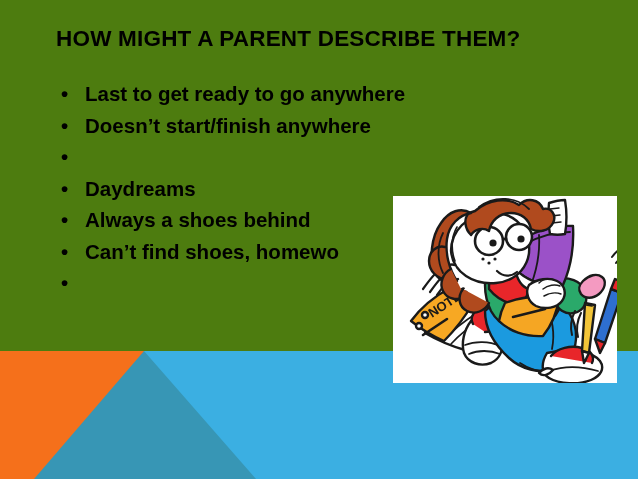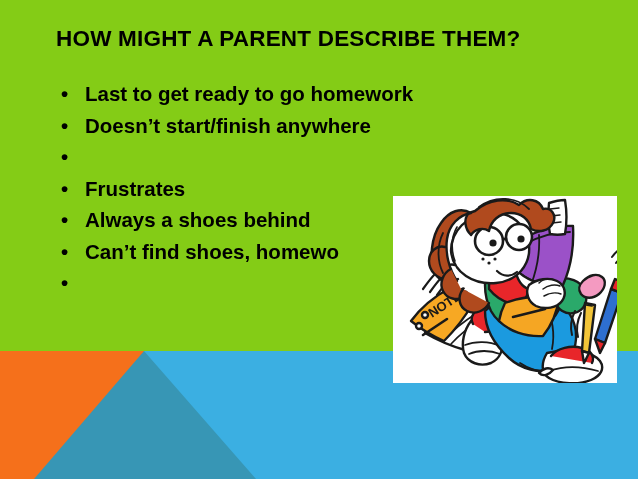--- a/index.html
+++ b/index.html
@@ -107,39 +107,39 @@
     position: absolute;
     left: -14px;
     top: -3px;
     width: 252px;
     height: 198px;
   }
 </style>
 </head>
 <body>
 
-<div id="slide" style="background: #84cc16;">
+<div id="slide" style="background: #4d7c0f;">
 
   <div id="slide-title" style="color: rgb(0, 0, 0);">HOW MIGHT A PARENT DESCRIBE THEM?</div>
 
   <ul id="bullet-list" style="color: rgb(0, 0, 0);">
     <li>
       <span class="bullet-dot">•</span>
-      <span>Last to get ready to go homework</span>
+      <span>Last to get ready to go anywhere</span>
     </li>
     <li>
       <span class="bullet-dot">•</span>
       <span>Doesn’t start/finish anywhere</span>
     </li>
     <li>
       <span class="bullet-dot">•</span>
     </li>
     <li>
       <span class="bullet-dot">•</span>
-      <span>Frustrates</span>
+      <span>Daydreams</span>
     </li>
     <li>
       <span class="bullet-dot">•</span>
       <span>Always a shoes behind</span>
     </li>
     <li>
       <span class="bullet-dot">•</span>
       <span>Can’t find shoes, homewo</span>
     </li>
     <li>

